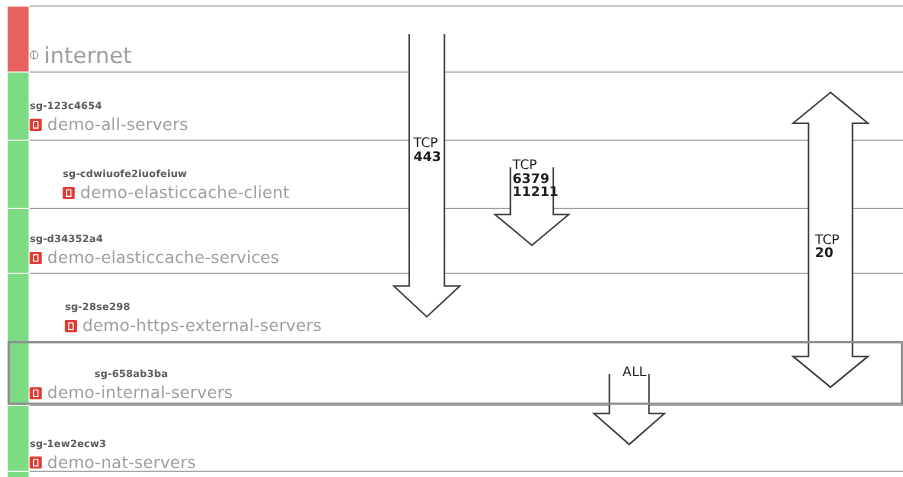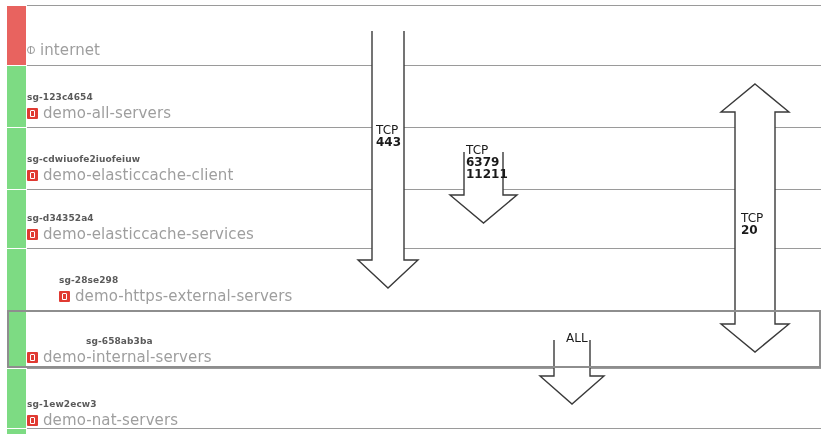--- a/index.html
+++ b/index.html
@@ -65,21 +65,21 @@
     margin-top: 1px;
     white-space: nowrap;
   }
   .sg-name {
     font-size: 15px;
     color: #9e9e9e;
     letter-spacing: 0.1px;
     line-height: 18px;
   }
   .sg-name.internet {
-    font-size: 15px;
+    font-size: 20px;
     color: #9e9e9e;
   }
 
   
   .sg-icon {
     width: 11px;
     height: 11px;
     background: #e03a32;
     border-radius: 1px;
     position: relative;
@@ -211,21 +211,21 @@
         <span class="sg-name internet">internet</span>
       </div>
     </div>
     <div class="row-labels" style="top: 92px;">
       <div class="sg-id">sg-123c4654</div>
       <div class="sg-name-wrap">
         <span class="sg-icon"></span>
         <span class="sg-name">demo-all-servers</span>
       </div>
     </div>
-    <div class="row-labels" style="top: 154px;">
+    <div class="row-labels" style="top: 154px; margin-left: 30px;">
       <div class="sg-id">sg-cdwiuofe2iuofeiuw</div>
       <div class="sg-name-wrap">
         <span class="sg-icon"></span>
         <span class="sg-name">demo-elasticcache-client</span>
       </div>
     </div>
     <div class="row-labels" style="top: 213px;">
       <div class="sg-id">sg-d34352a4</div>
       <div class="sg-name-wrap">
         <span class="sg-icon"></span>

